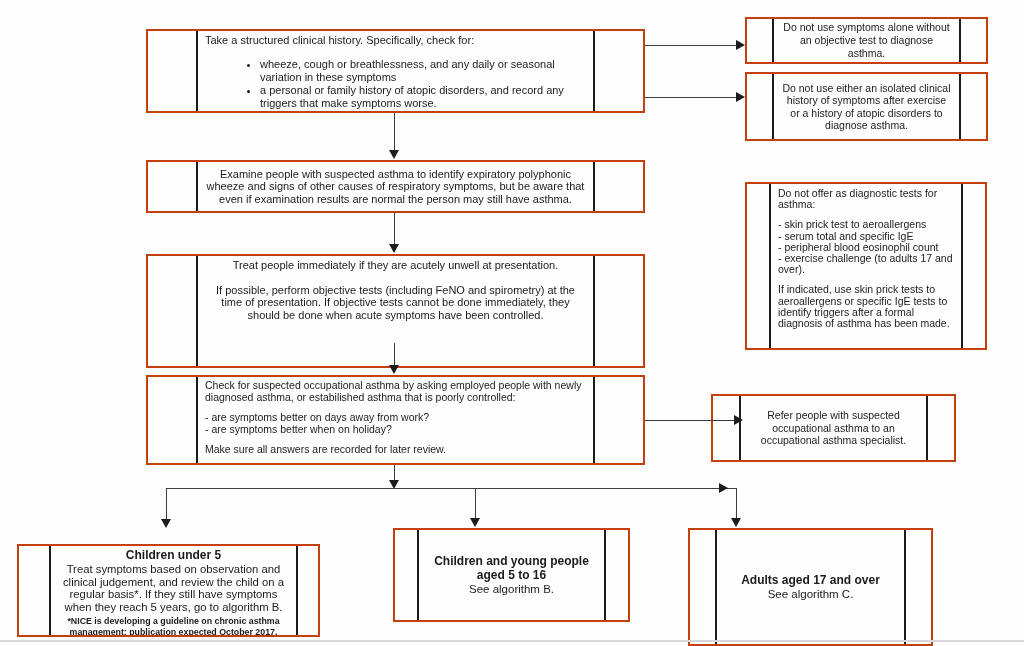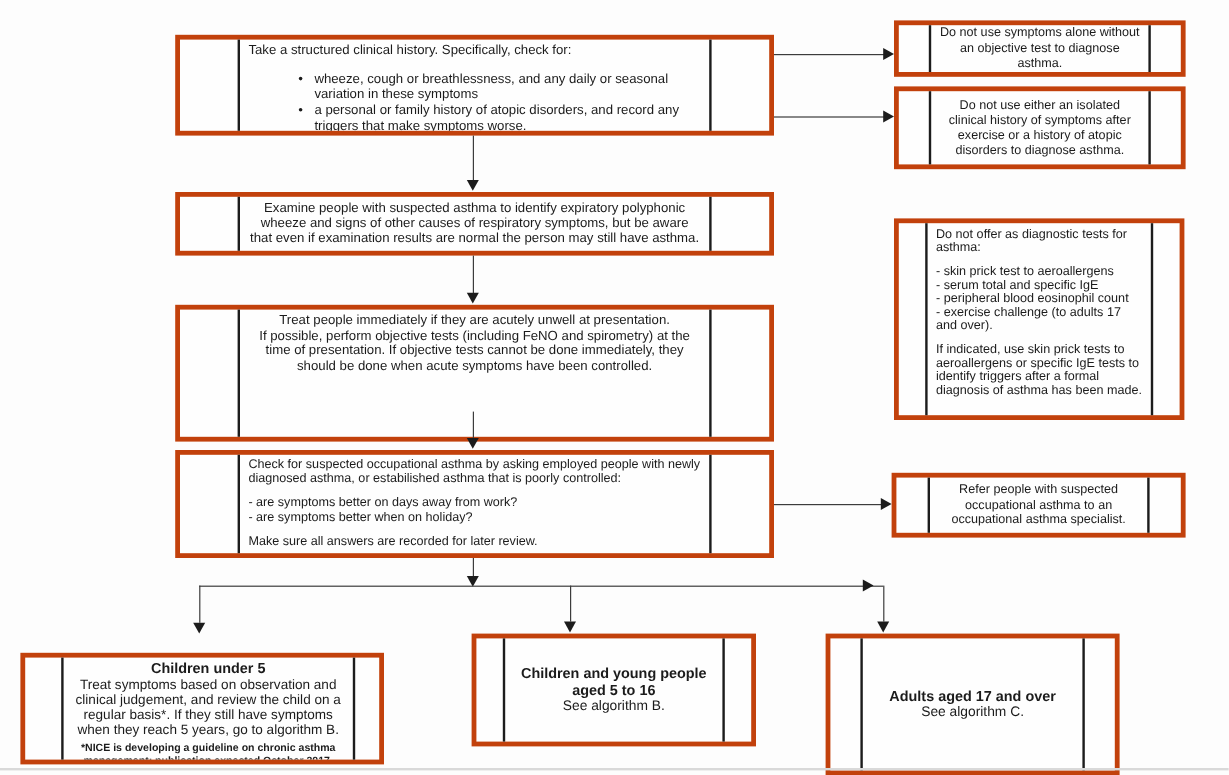--- a/index.html
+++ b/index.html
@@ -12,21 +12,21 @@
   #stage{
     position:relative;
     width:1024px;height:646px;
     background:#fdfdfd;
     overflow:hidden;
   }
   
   .pbox{
     position:absolute;
     background:#fefefe;
-    border:4px solid #c2410c;
+    border:2px solid #c2410c;
     box-sizing:border-box;
   }
   .pbox::before,.pbox::after{
     content:"";position:absolute;top:0;bottom:0;width:2px;background:#1c1c1c;
   }
   .pbox::before{left:var(--barl,46px);}
   .pbox::after{right:var(--barr,46px);}
   .content{
     position:absolute;
     left:calc(var(--barl,46px) + 9px);
@@ -37,21 +37,21 @@
   .center{text-align:center;}
   .vcenter{display:flex;flex-direction:column;justify-content:center;}
 
   
   .t-main{font-size:11px;line-height:13px;}
   .t-main2{font-size:11px;line-height:12.6px;}
   .t-tight{font-size:10.5px;line-height:11.6px;}
   .t-note{font-size:10.5px;line-height:12.8px;}
   .t-notelist{font-size:10.5px;line-height:11.2px;}
   .gap9{margin-top:9px;}
-  .gap12{}
+  .gap12{margin-top:12px;}
   .pt3{padding-top:3px;}
   .pt4{padding-top:4px;}
   .bullets{margin:11px 0 0 0;padding-left:55px;}
   .bullets li{margin:0;padding:0;}
   .outcome-title{font-weight:bold;font-size:12px;line-height:14px;}
   .outcome-body{font-size:11.3px;line-height:12.6px;margin-top:1px;}
   .outcome-note{font-size:11.5px;line-height:14px;}
   .footnote{font-size:8.8px;line-height:10.3px;margin-top:3px;font-weight:bold;}
 
   
@@ -122,21 +122,21 @@
       <div class="gap9">
         <div>- skin prick test to aeroallergens</div>
         <div>- serum total and specific IgE</div>
         <div>- peripheral blood eosinophil count</div>
         <div>- exercise challenge (to adults 17 and over).</div>
       </div>
       <div class="gap9">If indicated, use skin prick tests to aeroallergens or specific IgE tests to identify triggers after a formal diagnosis of asthma has been made.</div>
     </div>
   </div>
 
-  <div class="pbox" style="left:743px;top:394px;width:245px;height:54px;--barl:26px;--barr:26px">
+  <div class="pbox" style="left:711px;top:394px;width:245px;height:68px;--barl:26px;--barr:26px">
     <div class="content center vcenter t-note">
       <div>Refer people with suspected occupational asthma to an occupational asthma specialist.</div>
     </div>
   </div>
 
   <div class="pbox" style="left:17px;top:544px;width:303px;height:93px;--barl:30px;--barr:20px">
     <div class="content center" style="padding-top:2px">
       <div class="outcome-title">Children under 5</div>
       <div class="outcome-body">Treat symptoms based on observation and clinical judgement, and review the child on a regular basis*. If they still have symptoms when they reach 5 years, go to algorithm B.</div>
       <div class="footnote">*NICE is developing a guideline on chronic asthma management; publication expected October 2017.</div>

